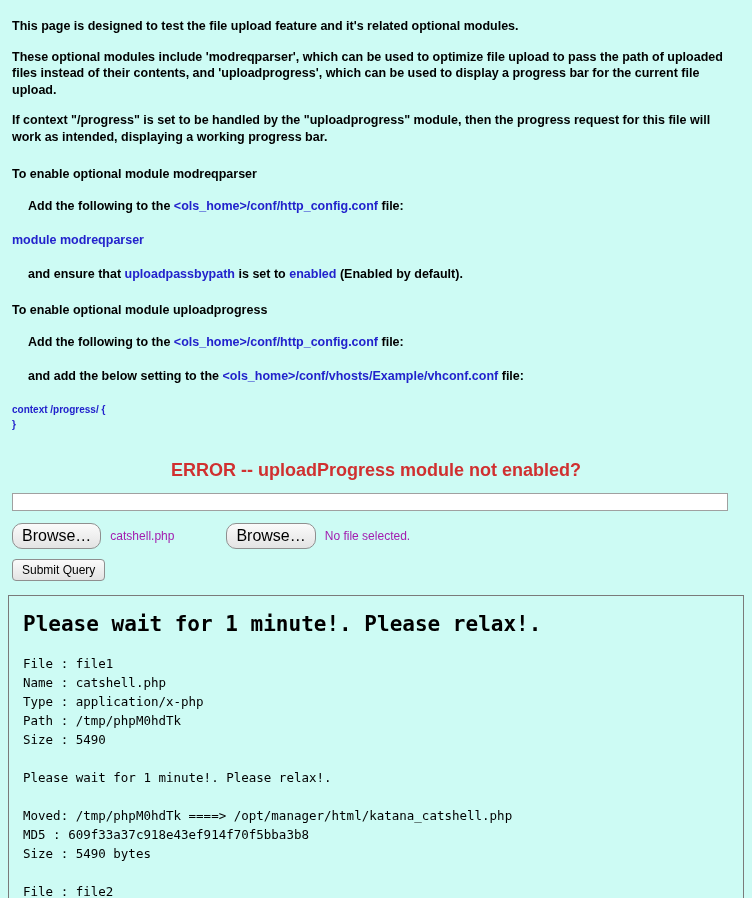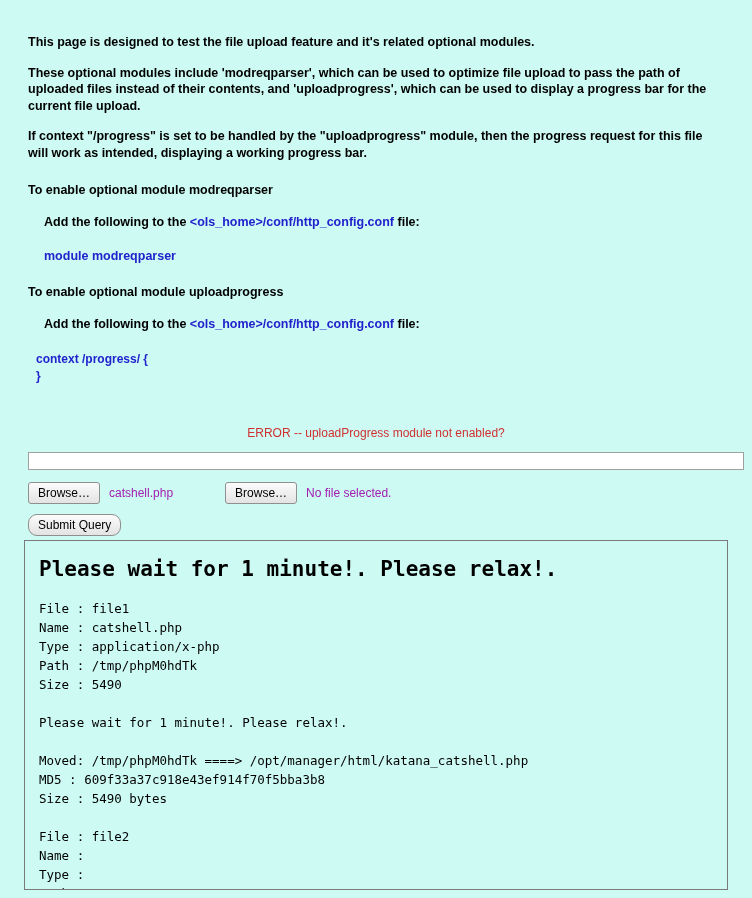--- a/index.html
+++ b/index.html
@@ -13,21 +13,21 @@
     font-family: "Liberation Sans", sans-serif;
     font-size: 13px;
     color: #000000;
   }
   .page {
     position: relative;
     width: 752px;
     height: 898px;
     background: #cdfbf4;
     box-sizing: border-box;
-    padding: 16px;
+    padding: 0;
   }
   .inner {
     padding: 18px 12px 0 12px;
   }
   p.para {
     margin: 0 0 14px 0;
     font-weight: bold;
     font-size: 12.5px;
     line-height: 1.32;
     color: #000;
@@ -45,41 +45,41 @@
   .code-blue {
     color: #2222cc;
     font-weight: bold;
   }
   .link-blue {
     color: #2222cc;
     font-weight: bold;
     text-decoration: none;
   }
   .directive {
-    margin: 0 0 20px 16px;
+    margin: 0 0 20px 0;
     font-size: 12.5px;
     font-weight: bold;
     color: #2222cc;
   }
   .ctxblock {
-    margin: 0 0 8px 8px;
-    font-size: 12px;
+    margin: 0 0 8px 0;
+    font-size: 10px;
     font-weight: bold;
     color: #2222cc;
     line-height: 1.45;
   }
   .ctxblock div {
     white-space: pre;
   }
   .error {
     text-align: center;
     color: #d03030;
-    font-weight: normal;
-    font-size: 12px;
-    margin: 40px 0 12px 0;
+    font-weight: bold;
+    font-size: 18px;
+    margin: 28px 0 12px 0;
   }
   .textinput {
     display: block;
     width: 716px;
     height: 18px;
     box-sizing: border-box;
     border: 1px solid #a0a0a0;
     background: #ffffff;
     margin: 0 0 12px 0;
     font-family: "Liberation Sans", sans-serif;
@@ -91,43 +91,43 @@
     align-items: center;
     margin-bottom: 10px;
   }
   .filefield {
     display: flex;
     align-items: center;
     margin-right: 52px;
   }
   .browse-btn {
     font-family: "Liberation Sans", sans-serif;
-    font-size: 12px;
+    font-size: 16px;
     background: linear-gradient(#fbfbfb, #e3e3e3);
     border: 1px solid #8f8f8f;
-    border-radius: 3px;
+    border-radius: 10px;
     padding: 3px 9px;
     color: #000;
     cursor: pointer;
   }
   .filename {
     margin-left: 9px;
     font-size: 12px;
     color: #a21caf;
   }
   .submit-btn {
     font-family: "Liberation Sans", sans-serif;
     font-size: 12px;
     background: linear-gradient(#fbfbfb, #e3e3e3);
     border: 1px solid #8f8f8f;
-    border-radius: 9px;
+    border-radius: 4px;
     padding: 3px 9px;
     color: #000;
     cursor: pointer;
-    margin-bottom: 4px;
+    margin-bottom: 14px;
   }
   .result-box {
     border: 1px solid #7a7a7a;
     background: #cdfbf4;
     margin: 0 8px 0 8px;
     padding: 12px 14px 22px 14px;
     height: 350px;
     box-sizing: border-box;
     overflow: hidden;
   }
@@ -159,30 +159,42 @@
     <h4 class="section">To enable optional module modreqparser</h4>
 
     <p class="line">
       <span>Add the following to the</span>
       <span class="code-blue">&lt;ols_home&gt;/conf/http_config.conf</span>
       <span>file:</span>
     </p>
 
     <p class="directive">module modreqparser</p>
 
+    <p class="line">
+      <span>and ensure that</span>
+      <a class="link-blue" href="#">uploadpassbypath</a>
+      <span>is set to</span>
+      <span class="code-blue">enabled</span>
+      <span>(Enabled by default).</span>
+    </p>
 
     <h4 class="section">To enable optional module uploadprogress</h4>
 
     <p class="line">
       <span>Add the following to the</span>
       <span class="code-blue">&lt;ols_home&gt;/conf/http_config.conf</span>
       <span>file:</span>
     </p>
 
 
+    <p class="line">
+      <span>and add the below setting to the</span>
+      <span class="code-blue">&lt;ols_home&gt;/conf/vhosts/Example/vhconf.conf</span>
+      <span>file:</span>
+    </p>
 
     <div class="ctxblock">
       <div>context /progress/ {</div>
       <div>}</div>
     </div>
 
     <div class="error">ERROR -- uploadProgress module not enabled?</div>
 
     <input class="textinput" type="text" value="" style="">
 

